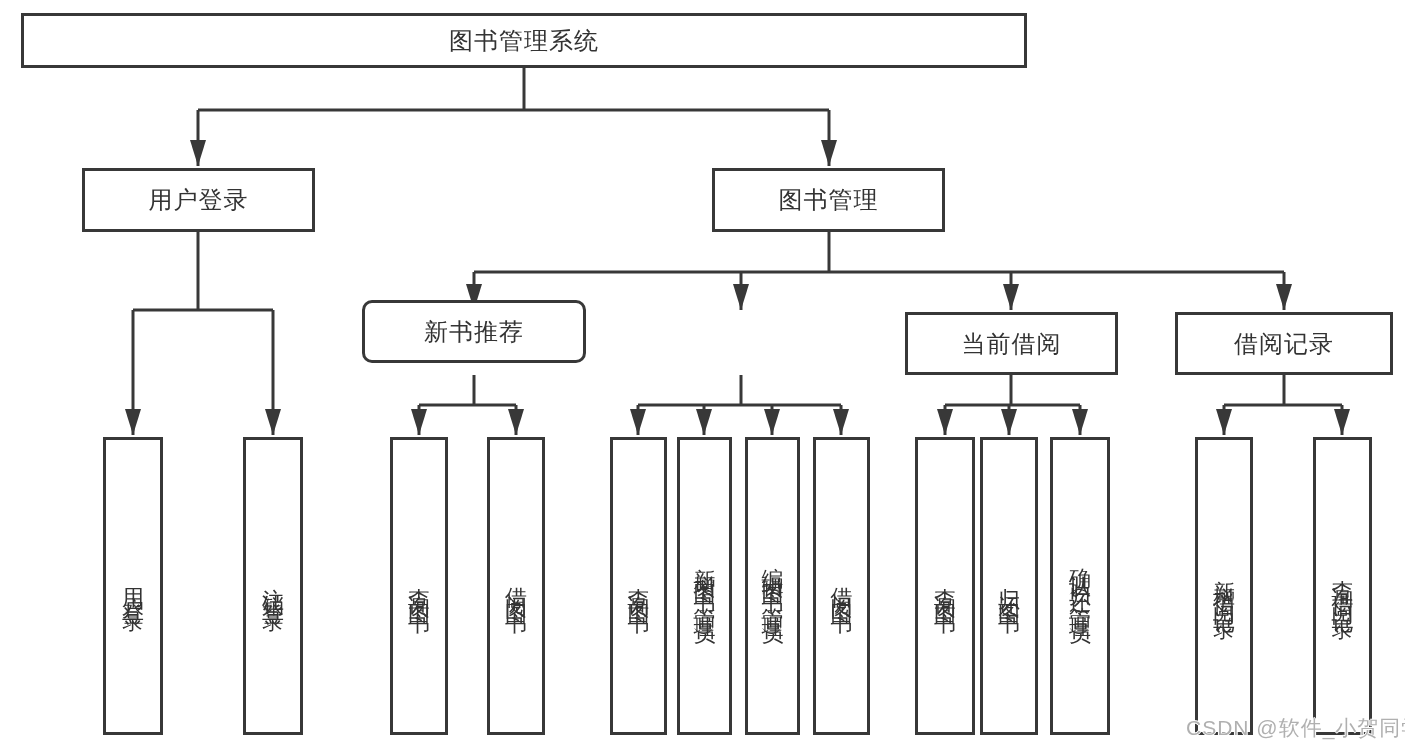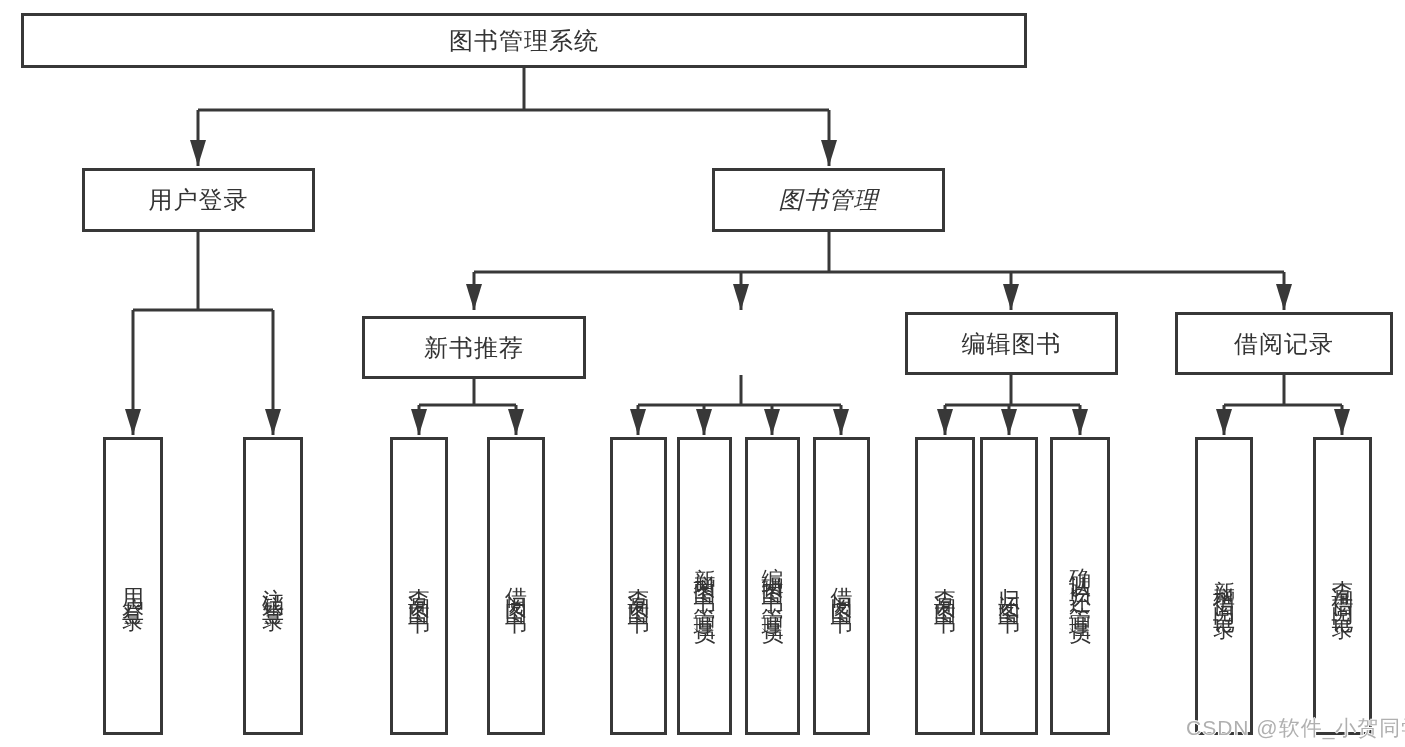--- a/index.html
+++ b/index.html
@@ -20,22 +20,22 @@
   #wires{position:absolute;left:0;top:0;z-index:1;}
   .node{z-index:2;}
   #watermark{
     position:absolute;left:1186px;top:714px;z-index:5;
     font-size:21px;color:#b0b0b0;letter-spacing:1px;white-space:nowrap;
     text-shadow:-1px 0 0 #fff,1px 0 0 #fff,0 -1px 0 #fff,0 1px 0 #fff;
   }
   
   #root{left:21px;top:13px;width:1006px;height:55px;}
   #userLogin{left:82px;top:168px;width:233px;height:64px;}
-  #bookMgmt{left:712px;top:168px;width:233px;height:64px;font-style:italic;}
-  #newBook{left:362px;top:316px;width:224px;height:63px;}
+  #bookMgmt{left:712px;top:168px;width:233px;height:64px;}
+  #newBook{left:362px;top:300px;width:224px;height:63px;border-radius:10px;}
   #bookBorrow{left:633px;top:312px;width:216px;height:63px;}
   #currentBorrow{left:905px;top:312px;width:213px;height:63px;}
   #borrowRecord{left:1175px;top:312px;width:218px;height:63px;}
   #leaf-ul{left:103px;width:60px;}
   #leaf-lo{left:243px;width:60px;}
   #leaf-nb1{left:390px;width:58px;}
   #leaf-nb2{left:487px;width:58px;}
   #leaf-bb1{left:610px;width:57px;}
   #leaf-bb2{left:677px;width:55px;}
   #leaf-bb3{left:745px;width:55px;}
@@ -98,21 +98,21 @@
     <path d="M1224,405 V435" marker-end="url(#ah)"></path>
     <path d="M1342,405 V435" marker-end="url(#ah)"></path>
   </svg>
 
   <div id="root" class="node h-node">图书管理系统</div>
 
   <div id="userLogin" class="node h-node">用户登录</div>
   <div id="bookMgmt" class="node h-node">图书管理</div>
 
   <div id="newBook" class="node h-node">新书推荐</div>
-  <div id="currentBorrow" class="node h-node">编辑图书</div>
+  <div id="currentBorrow" class="node h-node">当前借阅</div>
   <div id="borrowRecord" class="node h-node">借阅记录</div>
 
   <div id="leaf-ul" class="node v-node leaf">用户登录</div>
   <div id="leaf-lo" class="node v-node leaf">注销登录</div>
 
   <div id="leaf-nb1" class="node v-node leaf">查询图书</div>
   <div id="leaf-nb2" class="node v-node leaf">借阅图书</div>
 
   <div id="leaf-bb1" class="node v-node leaf">查询图书</div>
   <div id="leaf-bb2" class="node v-node leaf">新增图书（管理员）</div>

